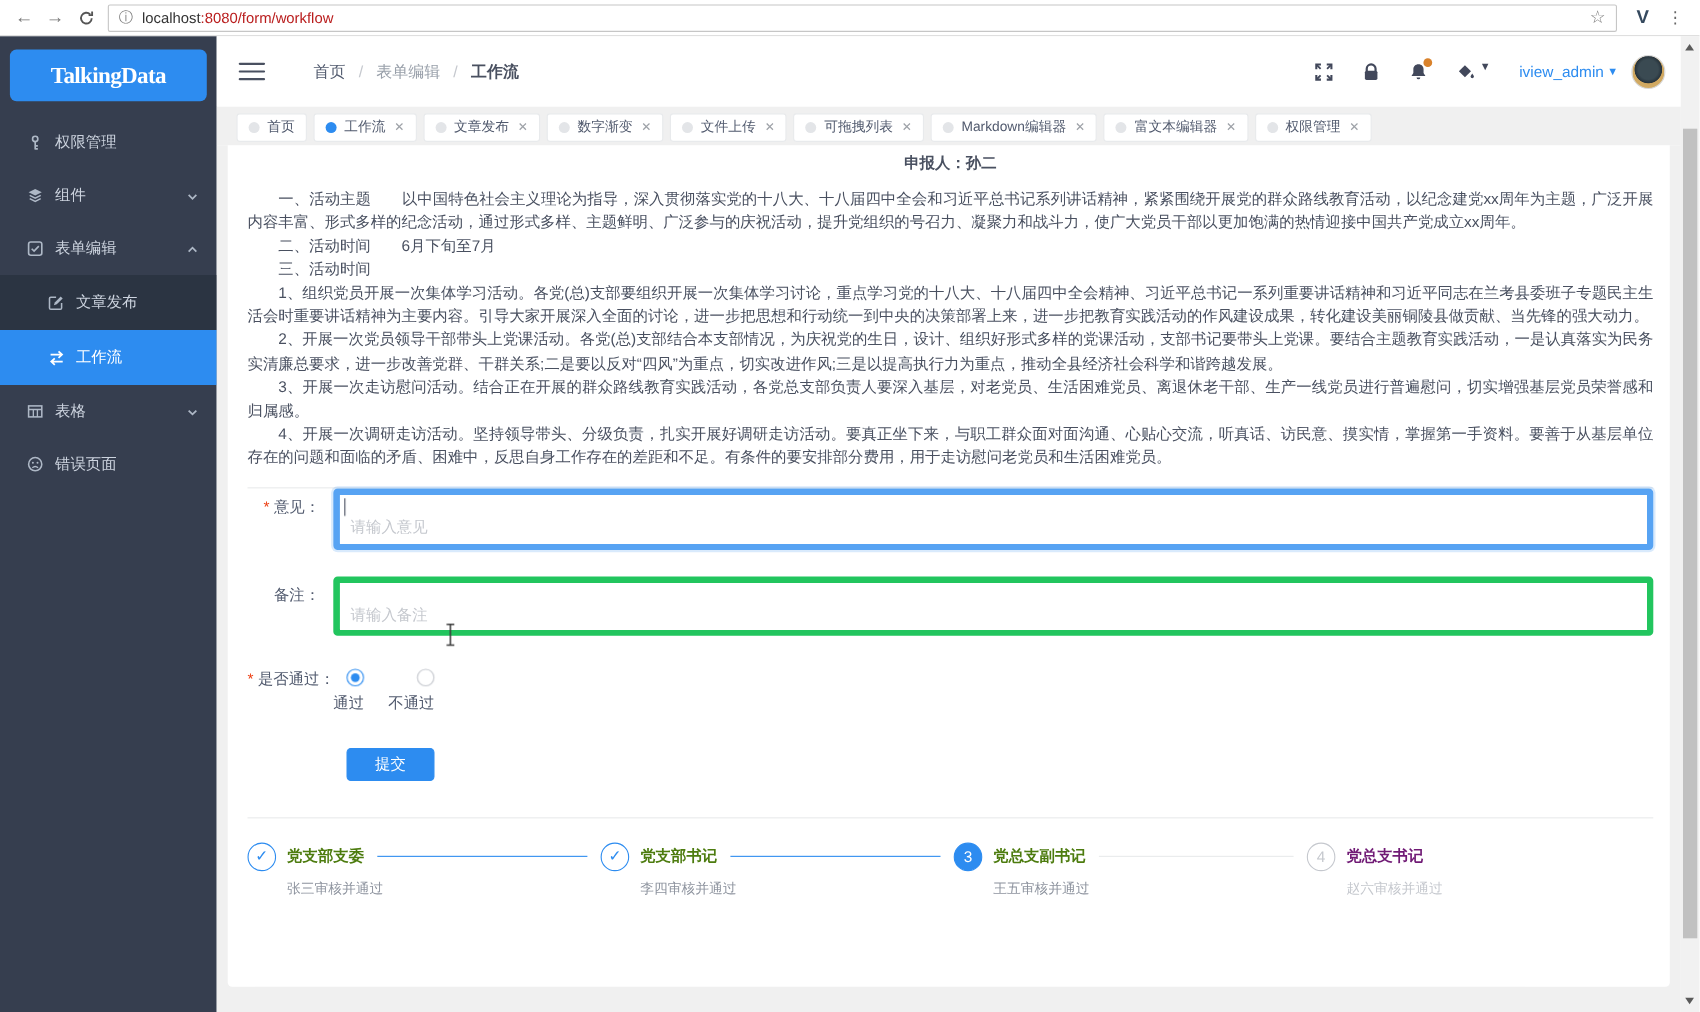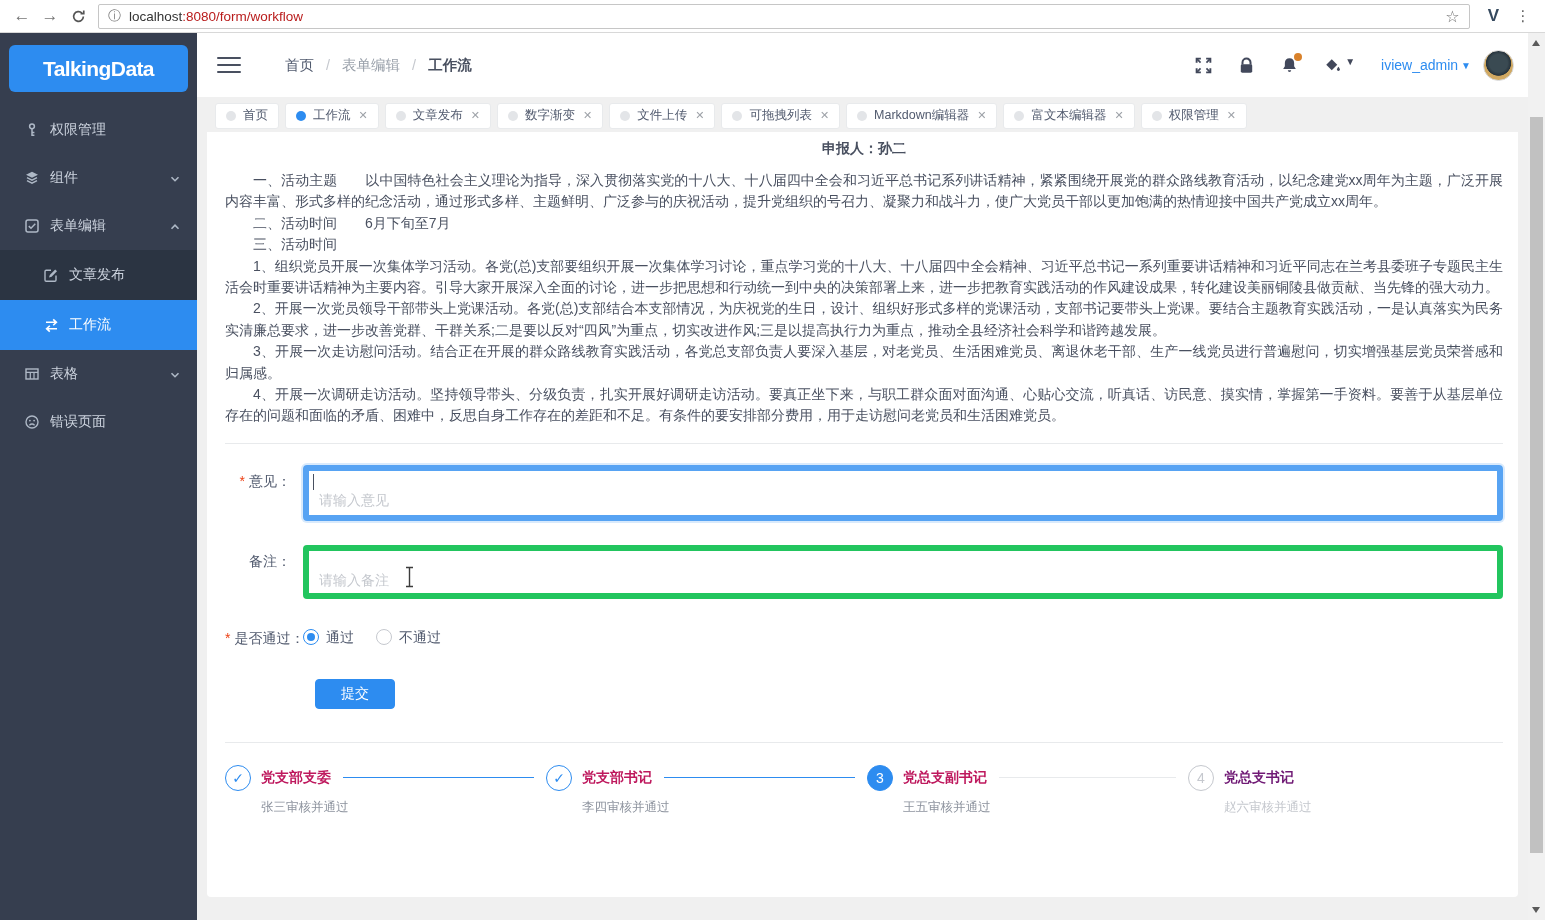--- a/index.html
+++ b/index.html
@@ -17,21 +17,21 @@
   .url-host{color:#333;}
   .url-rest{color:#b91c1c;}
   .star{margin-left:auto;color:#777;font-size:16px;}
   .vue-ic{color:#35495e;font-weight:bold;font-size:17px;margin:0 10px;}
   .kebab{color:#666;font-size:15px;letter-spacing:0;}
 
   
   .sidebar{position:absolute;top:33px;left:0;width:197px;bottom:0;background:#363e4f;}
   .logo{margin:12px 9px 0;height:47px;background:#2d8cf0;border-radius:6px;
     display:flex;align-items:center;justify-content:center;cursor:pointer;}
-  .logo span{color:#fff;font-weight:bold;font-size:21px;letter-spacing:-0.6px;}
+  .logo span{color:#fff;font-weight:bold;font-size:21px;letter-spacing:-0.6px;font-family:Liberation Serif, serif;}
   .menu{margin-top:14px;}
   .menu-item{height:48px;display:flex;align-items:center;padding:0 16px 0 24px;
     color:#ccd3de;font-size:14px;cursor:pointer;}
   .menu-item .mi-icon{width:17px;height:17px;margin-right:9px;display:inline-flex;color:#aeb8c6;}
   .menu-item .chev{margin-left:auto;color:#aeb8c6;width:12px;height:12px;}
   .menu-item.sub{height:50px;background:#2b3442;padding-left:43px;}
   .menu-item.sub.active{background:#2d8cf0;color:#fff;}
   .menu-item.sub.active .mi-icon{color:#fff;}
 
   
@@ -65,53 +65,53 @@
   
   .page{position:absolute;left:197px;top:132px;right:17px;bottom:0;background:#f0f0f0;}
   .card{position:absolute;left:10px;right:10px;top:0;height:765px;background:#fff;
     border-radius:0 0 4px 4px;overflow:hidden;padding:0 15px 0 18px;}
   .doc-title{text-align:center;font-weight:bold;font-size:17px;color:#495060;margin-top:-10px;}
   .doc-applicant{text-align:center;font-weight:bold;font-size:14px;color:#495060;margin-top:8px;}
   .doc-body{margin-top:12px;}
   .doc-body p{font-size:14px;line-height:21.4px;color:#495060;text-indent:2em;text-align:justify;}
   .divider{border-top:1px solid #e8eaec;margin-top:16px;}
 
-  .form{margin-top:21px;}
+  .form{}
   .form-row{display:flex;margin-bottom:24px;}
   .form-label{width:78px;flex:none;text-align:right;padding-right:12px;font-size:14px;
     color:#515a6e;padding-top:8px;white-space:nowrap;}
   .req{color:#ed4014;margin-right:4px;font-size:14px;}
   .ta-wrap{flex:1;position:relative;}
   textarea{width:100%;resize:none;border:6px solid #22c55e;border-radius:4px;outline:none;
     font:inherit;font-size:14px;color:#3b82f6;padding:21px 10px;display:block;}
   textarea::placeholder{color:#c5c8ce;}
   .ta-opinion{height:56px;border-color:#57a3f3;box-shadow:0 0 0 2px rgba(45,140,240,.18);}
   .ta-remark{height:50px;}
   .fake-caret{position:absolute;left:10px;top:9px;width:1px;height:16px;background:#495060;}
   .row-middle .form-label{padding-top:1px;}
   .radio-group{display:flex;align-items:center;gap:22px;}
-  .radio{display:flex;align-items:flex-start;gap:7px;cursor:pointer;font-size:14px;color:#515a6e;}
+  .radio{display:flex;align-items:flex-end;gap:7px;cursor:pointer;font-size:14px;color:#515a6e;flex-direction:column;}
   .radio-dot{width:16px;height:16px;border-radius:50%;border:1px solid #c5c8ce;position:relative;flex:none;background:#fff;}
   .radio.checked .radio-dot{border-color:#2d8cf0;}
   .radio.checked .radio-dot::after{content:"";position:absolute;inset:3px;border-radius:50%;background:#2d8cf0;}
   .btn-row{margin-top:7px;}
   .btn-primary{margin-left:90px;width:80px;height:30px;background:#2d8cf0;border:1px solid #2d8cf0;
     border-radius:4px;color:#fff;font-size:14px;cursor:pointer;}
 
   
   .steps{display:flex;margin-top:22px;}
   .step{flex:0 0 321px;}
   .step:last-child{flex:1;}
   .step-head{display:flex;align-items:center;}
   .step-circle{width:26px;height:26px;border-radius:50%;display:flex;align-items:center;
     justify-content:center;font-size:14px;flex:none;background:#fff;}
   .step.finish .step-circle{border:1px solid #2d8cf0;color:#2d8cf0;}
   .step.process .step-circle{background:#2d8cf0;border:1px solid #2d8cf0;color:#fff;}
   .step.wait .step-circle{border:1px solid #c5c8ce;color:#c5c8ce;}
-  .step-title{margin-left:10px;font-size:14px;font-weight:bold;color:#be185d;white-space:nowrap;}
+  .step-title{margin-left:10px;font-size:14px;font-weight:bold;color:#4d7c0f;white-space:nowrap;}
   .step.wait .step-title{color:#701a75;}
   .step-line{flex:1;height:1px;margin:0 12px;}
   .step.finish .step-line{background:#2d8cf0;}
   .step.process .step-line{background:#e8eaec;}
   .step-content{margin-left:36px;margin-top:8px;font-size:12.5px;color:#8d939e;}
   .step.wait .step-content{color:#c5c8ce;}
 
   
   .scrollbar{position:absolute;top:33px;right:0;width:17px;bottom:0;background:#f1f1f1;}
   .sb-arrow{position:absolute;left:4px;width:0;height:0;border-left:4.5px solid transparent;

